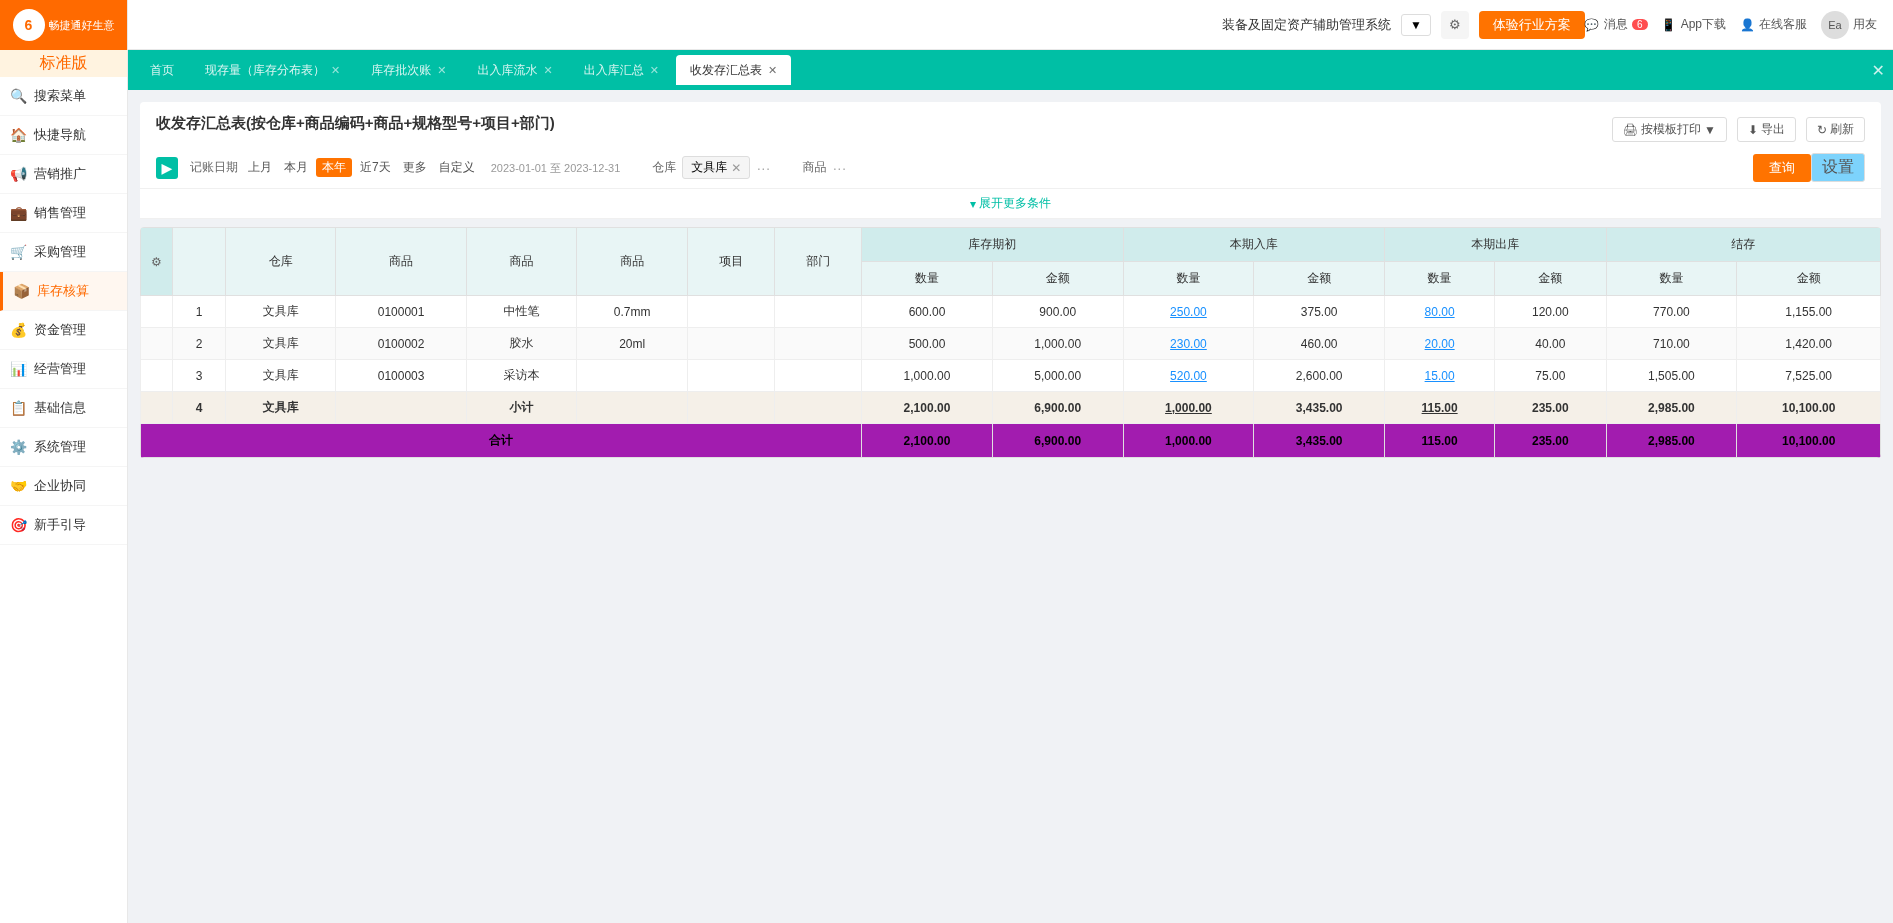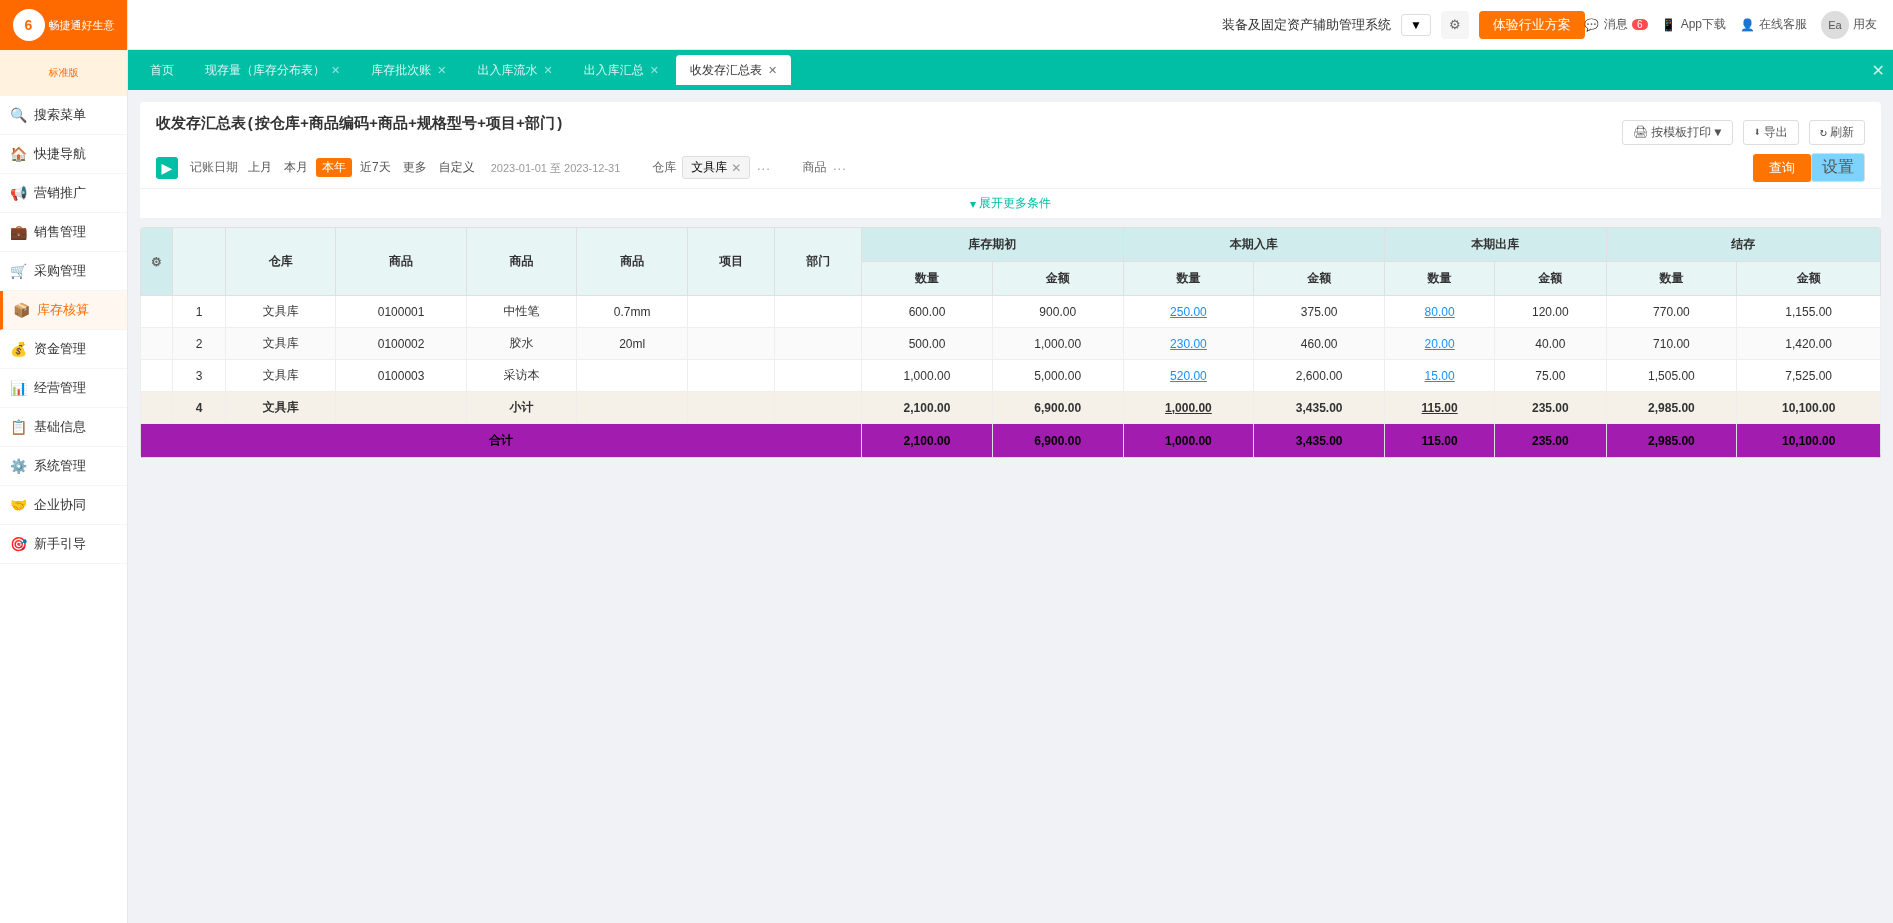--- a/index.html
+++ b/index.html
@@ -3,21 +3,21 @@
   <meta charset="utf-8">
   <style>
     * { box-sizing: border-box; margin: 0; padding: 0; }
     body { font-family: "Microsoft YaHei", "PingFang SC", sans-serif; font-size: 13px; background: #f0f2f5; display: flex; height: 923px; overflow: hidden; }
 
     
     .sidebar { width: 128px; background: #fff; display: flex; flex-direction: column; border-right: 1px solid #e8e8e8; flex-shrink: 0; }
     .sidebar-logo { background: #ff6a00; height: 50px; display: flex; align-items: center; justify-content: center; color: #fff; font-size: 12px; padding: 6px; }
     .sidebar-logo-icon { width: 32px; height: 32px; background: #fff; border-radius: 50%; display: flex; align-items: center; justify-content: center; color: #ff6a00; font-size: 14px; font-weight: bold; margin-right: 4px; flex-shrink: 0; }
     .sidebar-logo-text { font-size: 11px; line-height: 1.3; color: #fff; }
-    .sidebar-edition { background: #fff3e0; color: #ff6a00; font-size: 10px; text-align: center; padding: 16px 0; }
+    .sidebar-edition { background: #fff3e0; color: #ff6a00; font-size: 16px; text-align: center; padding: 3px 0; }
     .sidebar-item { display: flex; align-items: center; padding: 10px 10px; color: #333; font-size: 13px; cursor: pointer; border-bottom: 1px solid #f5f5f5; }
     .sidebar-item.active { background: #fff7f0; color: #ff6a00; border-left: 3px solid #ff6a00; }
     .sidebar-item-icon { width: 18px; height: 18px; margin-right: 6px; display: inline-flex; align-items: center; justify-content: center; font-size: 14px; }
 
     
     .main { flex: 1; display: flex; flex-direction: column; overflow: hidden; }
 
     
     .topbar { height: 50px; background: #fff; display: flex; align-items: center; padding: 0 16px; border-bottom: 1px solid #e8e8e8; justify-content: flex-end; }
     .topbar-left { display: flex; align-items: center; gap: 10px; }
@@ -61,21 +61,21 @@
     .expand-more { background: #fff; padding: 6px 16px; display: flex; justify-content: center; border-bottom: 1px solid #f0f0f0; }
     .expand-btn { font-size: 12px; color: #00bfa5; cursor: pointer; display: flex; align-items: center; gap: 3px; }
     .action-btn { font-size: 12px; color: #555; cursor: pointer; display: flex; align-items: center; gap: 3px; border: 1px solid #ddd; padding: 3px 10px; border-radius: 3px; background: #fff; }
     .query-btn { background: #ff7300; color: #fff; border: none; padding: 5px 16px; border-radius: 3px; font-size: 13px; cursor: pointer; }
     .set-btn { font-size: 16px; color: #555; cursor: pointer; border: 1px solid #ddd; padding: 3px 10px; border-radius: 3px; background: #7dd3fc; }
 
     
     .table-wrapper { background: #fff; margin-top: 8px; border-radius: 4px; overflow: hidden; }
     table { width: 100%; border-collapse: collapse; font-size: 12px; }
     thead tr { background: #e8f5f5; }
-    thead th { padding: 8px 10px; text-align: center; font-weight: 700; color: #333; border: 1px solid #e0e0e0; white-space: nowrap; }
+    thead th { padding: 8px 10px; text-align: center; font-weight: 400; color: #333; border: 1px solid #e0e0e0; white-space: nowrap; }
     tbody tr { background: #fff; }
     tbody tr:nth-child(even) { background: #fafafa; }
     tbody tr.subtotal { background: #f5f0e8; font-weight: bold; }
     tbody td { padding: 7px 10px; text-align: center; border: 1px solid #eee; white-space: nowrap; color: #333; }
     tbody td.link { color: #1890ff; text-decoration: underline; cursor: pointer; }
     tfoot tr { background: #a21caf; }
     tfoot td { padding: 8px 10px; text-align: center; font-weight: bold; border: 1px solid #e0e0e0; font-size: 12px; }
     .th-group { background: #d0ecec; }
     .gear-icon-cell { width: 28px; cursor: pointer; color: #666; }
     .row-num { color: #333; }
@@ -201,21 +201,21 @@
           <span>收发存汇总表</span>
           <span class="tab-close">✕</span>
         </div>
       </div>
     <div class="tabs-close-all">✕</div>
   </div>
 
   <div class="content">
 
     <div class="page-header">
-      <div style="display:flex;align-items:flex-end;justify-content:space-between;font-family:Liberation Mono, monospace;">
+      <div style="display:flex;align-items:center;justify-content:space-between;">
         <h2 class="page-title">收发存汇总表(按仓库+商品编码+商品+规格型号+项目+部门)</h2>
         <div style="display:flex;align-items:center;gap:10px;">
           <div class="action-btn">
             <span>🖨</span>
             <span>按模板打印</span>
             <span>▼</span>
           </div>
           <div class="action-btn">
             <span>⬇</span>
             <span>导出</span>

